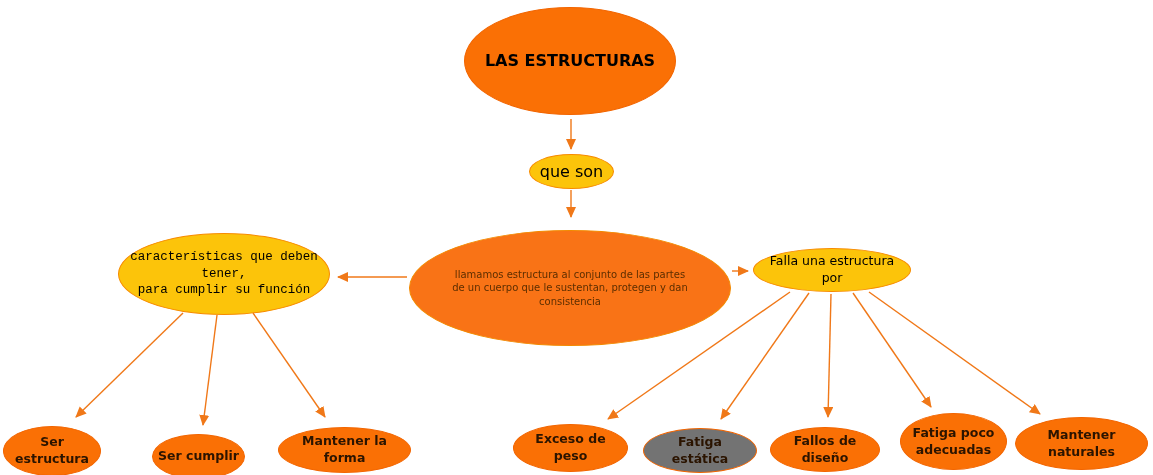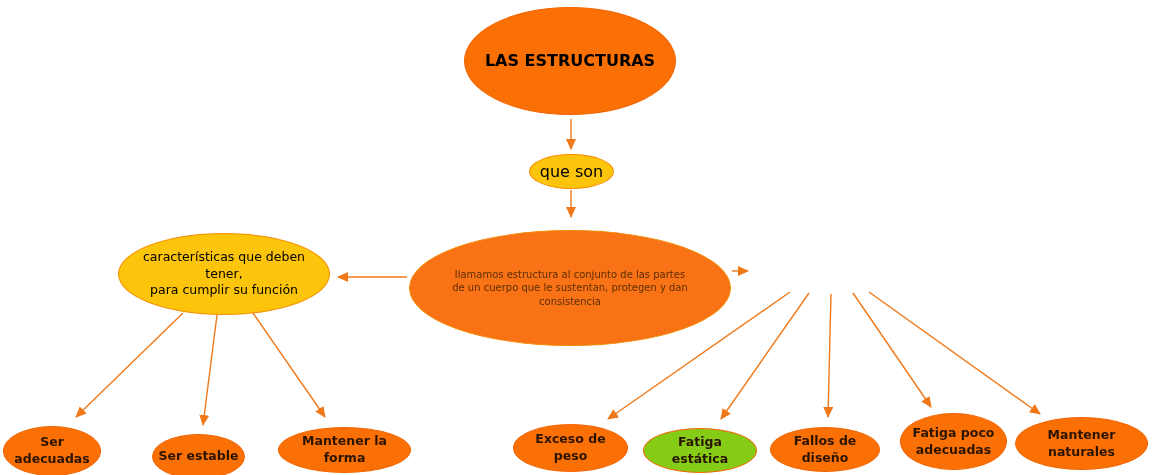--- a/index.html
+++ b/index.html
@@ -80,25 +80,26 @@
         <line x1="853" y1="293" x2="931" y2="407" stroke="#F07818" stroke-width="1.4" marker-end="url(#arrowhead)"></line>
         <line x1="869" y1="292" x2="1040" y2="414" stroke="#F07818" stroke-width="1.4" marker-end="url(#arrowhead)"></line>
       </g>
   </svg>
   <div id="nodes">
       <div class="node fill-orange" style="left: 464px; top: 7px; width: 212px; height: 108px; background: rgb(250, 112, 5); color: rgb(0, 0, 0); font-size: 16px;"><span>LAS ESTRUCTURAS</span></div>
       <div class="node fill-yellow" style="left: 529px; top: 154px; width: 85px; height: 35px; background: rgb(252, 196, 10); color: rgb(0, 0, 0); font-size: 16px;"><span>que son</span></div>
       <div class="node fill-light-orange" style="left: 409px; top: 230px; width: 322px; height: 116px; background: #f97316; color: rgb(92, 46, 0); font-size: 10px;"><span>llamamos estructura al conjunto de las partes
 de un cuerpo que le sustentan, protegen y dan
 consistencia</span></div>
-      <div class="node fill-yellow" style="left: 118px; top: 233px; width: 212px; height: 82px; background: rgb(252, 196, 10); color: rgb(0, 0, 0); font-size: 12.5px;"><span>características que deben tener,
+      <div class="node fill-yellow" style="left: 118px; top: 233px; width: 212px; height: 82px; background: rgb(252, 196, 10); color: rgb(0, 0, 0); font-size: 12.5px; font-family: Liberation Mono, monospace;"><span>características que deben tener,
 para cumplir su función</span></div>
-      <div class="node fill-orange" style="left: 3px; top: 426px; width: 98px; height: 50px; background: rgb(250, 112, 5); color: rgb(43, 20, 0); font-size: 12.5px;"><span>Ser adecuadas</span></div>
-      <div class="node fill-orange" style="left: 152px; top: 434px; width: 93px; height: 45px; background: rgb(250, 112, 5); color: rgb(43, 20, 0); font-size: 12.5px;"><span>Ser estable</span></div>
+      <div class="node fill-yellow" style="left: 753px; top: 248px; width: 158px; height: 44px; background: rgb(252, 196, 10); color: rgb(0, 0, 0); font-size: 12.5px;"><span>Falla una estructura por</span></div>
+      <div class="node fill-orange" style="left: 3px; top: 426px; width: 98px; height: 50px; background: rgb(250, 112, 5); color: rgb(43, 20, 0); font-size: 12.5px;"><span>Ser estructura</span></div>
+      <div class="node fill-orange" style="left: 152px; top: 434px; width: 93px; height: 45px; background: rgb(250, 112, 5); color: rgb(43, 20, 0); font-size: 12.5px;"><span>Ser cumplir</span></div>
       <div class="node fill-orange" style="left: 278px; top: 427px; width: 133px; height: 46px; background: rgb(250, 112, 5); color: rgb(43, 20, 0); font-size: 12.5px;"><span>Mantener la forma</span></div>
       <div class="node fill-orange" style="left: 513px; top: 424px; width: 115px; height: 48px; background: rgb(250, 112, 5); color: rgb(43, 20, 0); font-size: 12.5px;"><span>Exceso de peso</span></div>
-      <div class="node fill-orange" style="left: 643px; top: 428px; width: 114px; height: 45px; background: #84cc16; color: rgb(43, 20, 0); font-size: 12.5px;"><span>Fatiga estática</span></div>
+      <div class="node fill-orange" style="left: 643px; top: 428px; width: 114px; height: 45px; background: #737373; color: rgb(43, 20, 0); font-size: 12.5px;"><span>Fatiga estática</span></div>
       <div class="node fill-orange" style="left: 770px; top: 427px; width: 110px; height: 45px; background: rgb(250, 112, 5); color: rgb(43, 20, 0); font-size: 12.5px;"><span>Fallos de diseño</span></div>
       <div class="node fill-orange" style="left: 900px; top: 413px; width: 107px; height: 57px; background: rgb(250, 112, 5); color: rgb(43, 20, 0); font-size: 12.5px;"><span>Fatiga poco
 adecuadas</span></div>
       <div class="node fill-orange" style="left: 1015px; top: 417px; width: 133px; height: 53px; background: rgb(250, 112, 5); color: rgb(43, 20, 0); font-size: 12.5px;"><span>Mantener naturales</span></div>
     </div>
 </div>
 
 </body></html>

